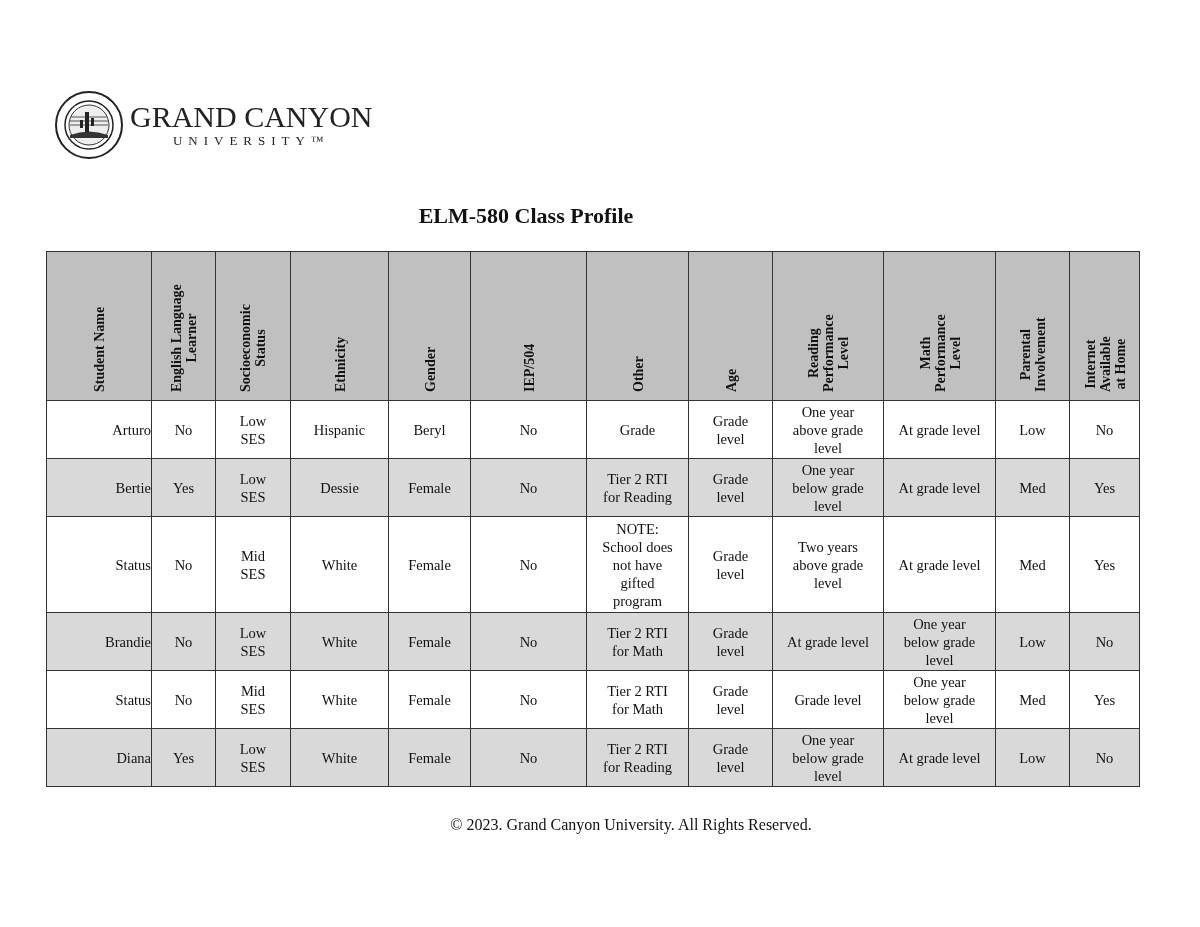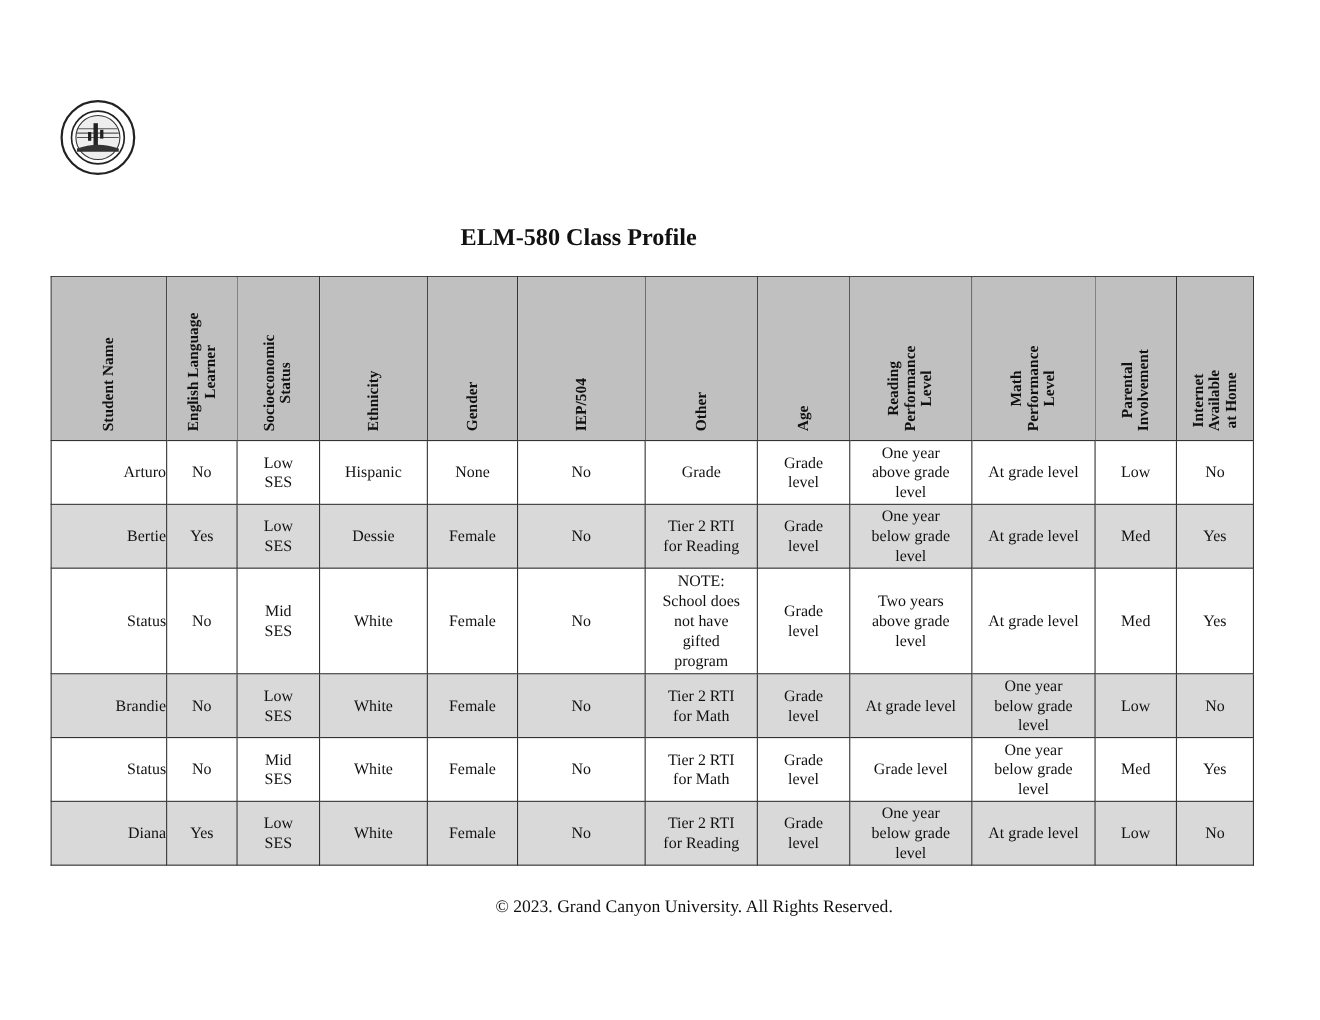--- a/index.html
+++ b/index.html
@@ -35,20 +35,24 @@
     <circle cx="35" cy="35" r="24" fill="none" stroke="#222" stroke-width="1.5"></circle>
     <circle cx="35" cy="35" r="20" fill="#eee" stroke="#333" stroke-width="1"></circle>
     <line x1="17" y1="27" x2="53" y2="27" stroke="#555" stroke-width="1"></line>
     <line x1="16" y1="31" x2="54" y2="31" stroke="#555" stroke-width="1"></line>
     <line x1="16" y1="35" x2="54" y2="35" stroke="#555" stroke-width="1"></line>
     <rect x="31" y="22" width="4" height="24" fill="#222"></rect>
     <rect x="26" y="30" width="3" height="8" fill="#222"></rect>
     <rect x="37" y="28" width="3" height="8" fill="#222"></rect>
     <path d="M16 45 Q35 38 54 45 L54 48 L16 48 Z" fill="#333"></path>
   </svg>
+  <div class="wordmark">
+    <span class="wm-main">GRAND CANYON</span>
+    <span class="wm-sub">UNIVERSITY™</span>
+  </div>
 </div>
 
 <div class="title">ELM-580 Class Profile</div>
 
 <table>
   <colgroup>
     <col style="width:105px">
       <col style="width:64px">
       <col style="width:75px">
       <col style="width:98px">
@@ -134,21 +138,21 @@
         </th>
     </tr>
   </thead>
   <tbody id="tbody">
       <tr style="height: 58px;">
         <td class="name">Arturo</td>
         <td>No</td>
         <td>Low
 SES</td>
         <td>Hispanic</td>
-        <td>None</td>
+        <td>Beryl</td>
         <td>No</td>
         <td>Grade</td>
         <td>Grade
 level</td>
         <td>One year
 above grade
 level</td>
         <td>At grade level</td>
         <td>Low</td>
         <td>No</td>

